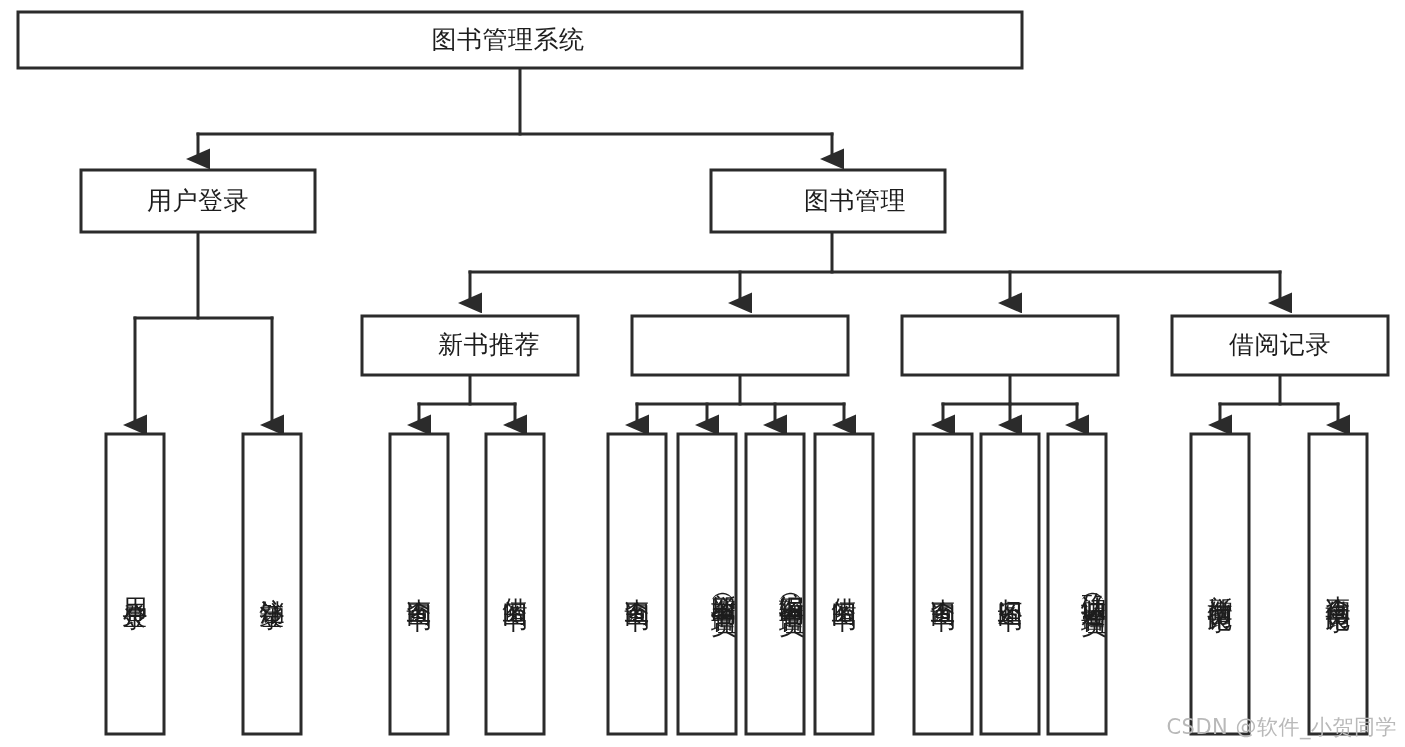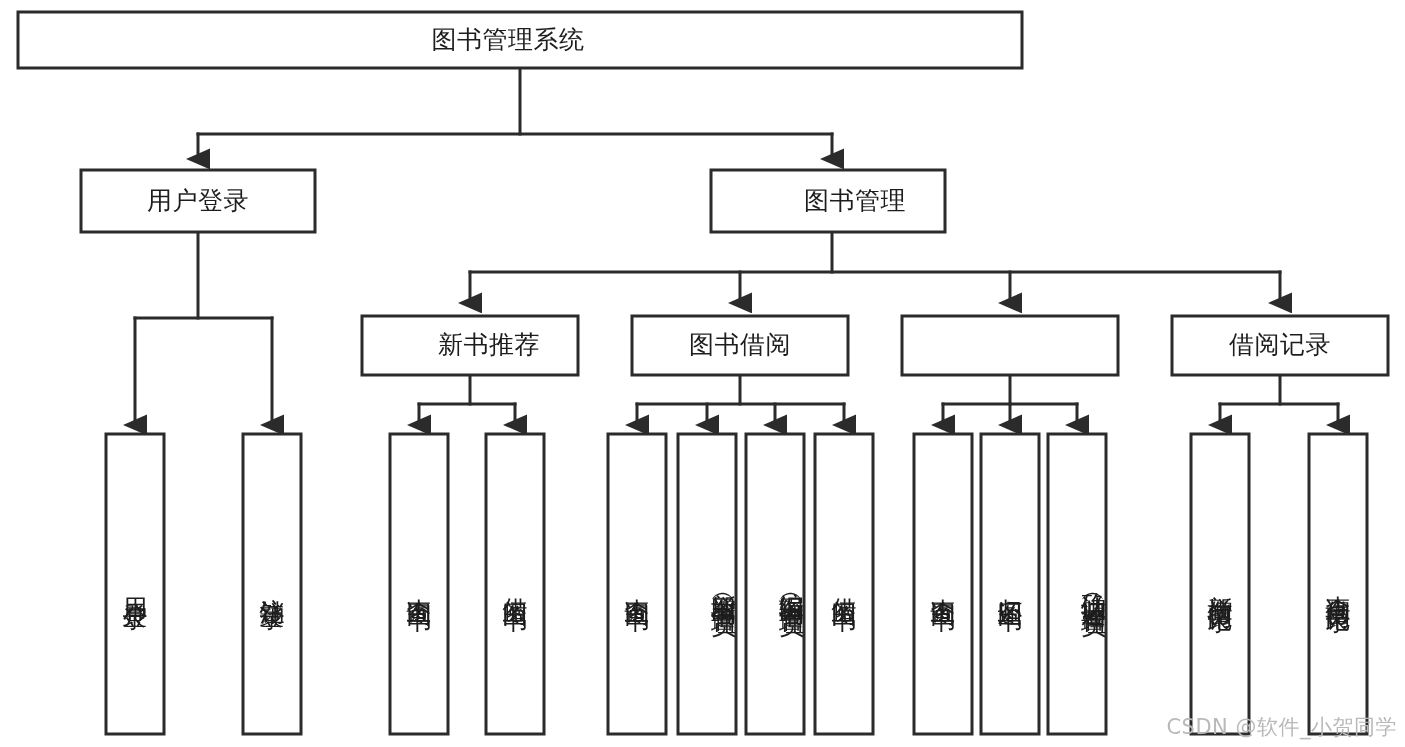--- a/index.html
+++ b/index.html
@@ -174,21 +174,20 @@
     <rect class="node-box" x="1191" y="434" width="58" height="300"></rect>
     <rect class="node-box" x="1309" y="434" width="58" height="300"></rect>
   </svg>
 
   <div class="node-label horizontal" style="left:6px; top:12px; width:1004px; height:56px;">图书管理系统</div>
 
   <div class="node-label horizontal" style="left:81px; top:170px; width:234px; height:62px;">用户登录</div>
   <div class="node-label horizontal" style="left:711px; top:170px; width:208px; height:62px;margin-left:40px;">图书管理</div>
 
   <div class="node-label horizontal" style="left:362px; top:316px; width:216px; height:59px;padding-left:19px;">新书推荐</div>
-  <div class="node-label horizontal" style="left:632px; top:316px; width:216px; height:59px;">图书借阅</div>
   <div class="node-label horizontal" style="left:1172px; top:316px; width:216px; height:59px;">借阅记录</div>
 
   <div class="node-label vertical centered" style="left:106px; top:434px; width:58px; height:300px;">用户登录</div>
   <div class="node-label vertical centered" style="left:243px; top:434px; width:58px; height:300px;">注销登录</div>
 
   <div class="node-label vertical centered" style="left:390px; top:434px; width:58px; height:300px;">查询图书</div>
   <div class="node-label vertical centered" style="left:486px; top:434px; width:58px; height:300px;">借阅图书</div>
 
   <div class="node-label vertical centered" style="left:608px; top:434px; width:58px; height:300px;">查询图书</div>
   <div class="node-label vertical" style="left:678px; top:434px; width:58px; height:300px;">新增图书（管理员）</div>

